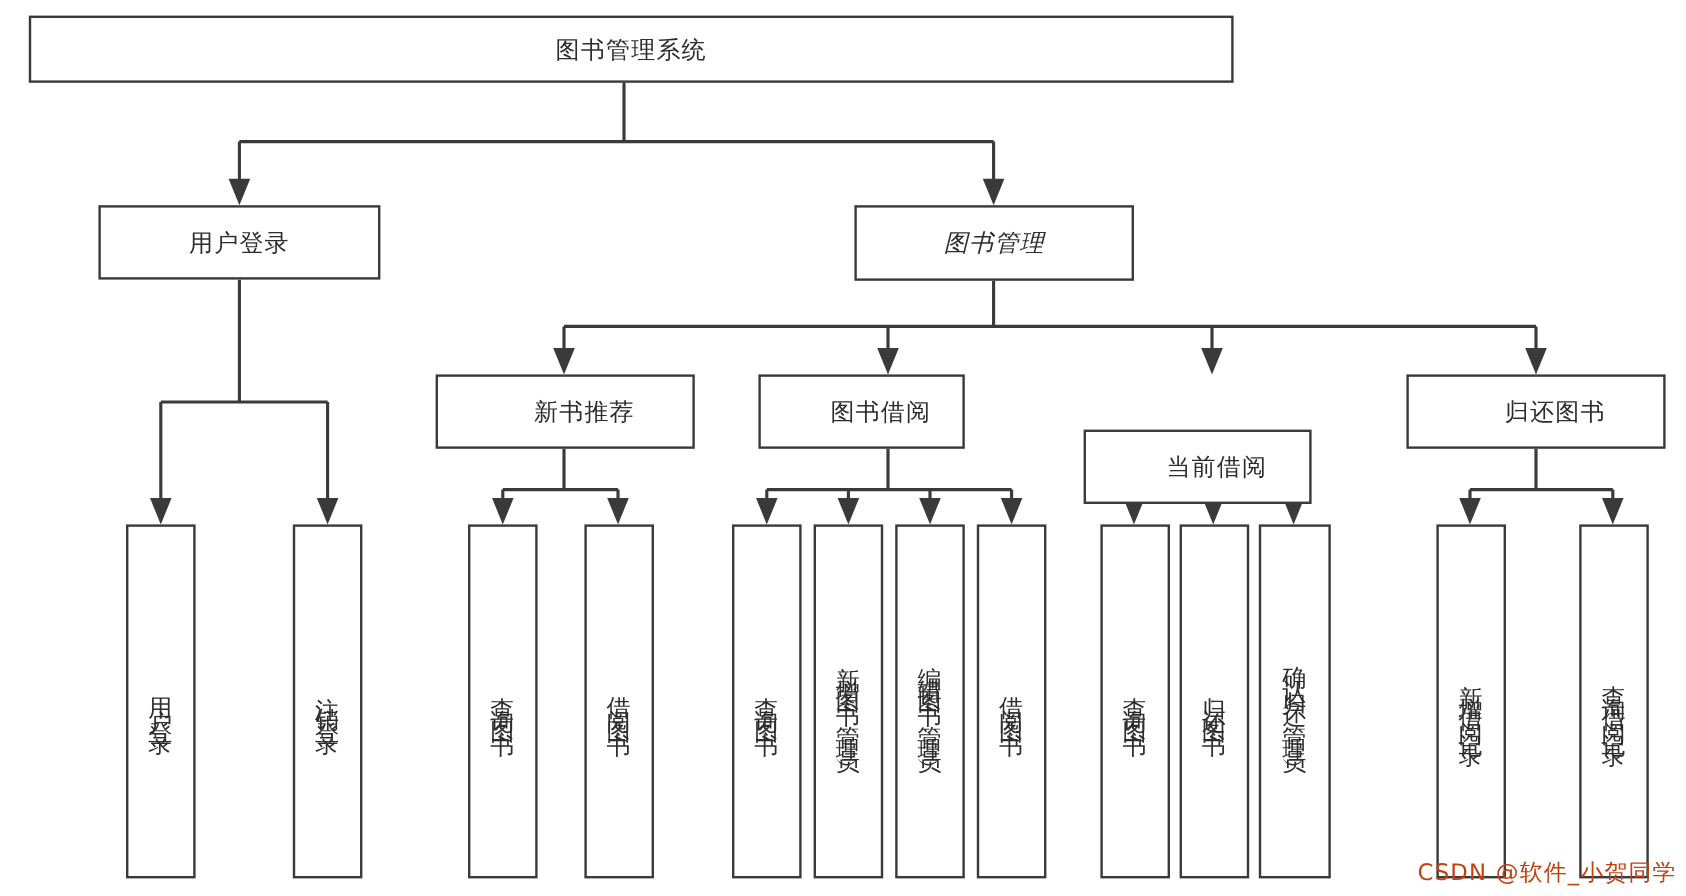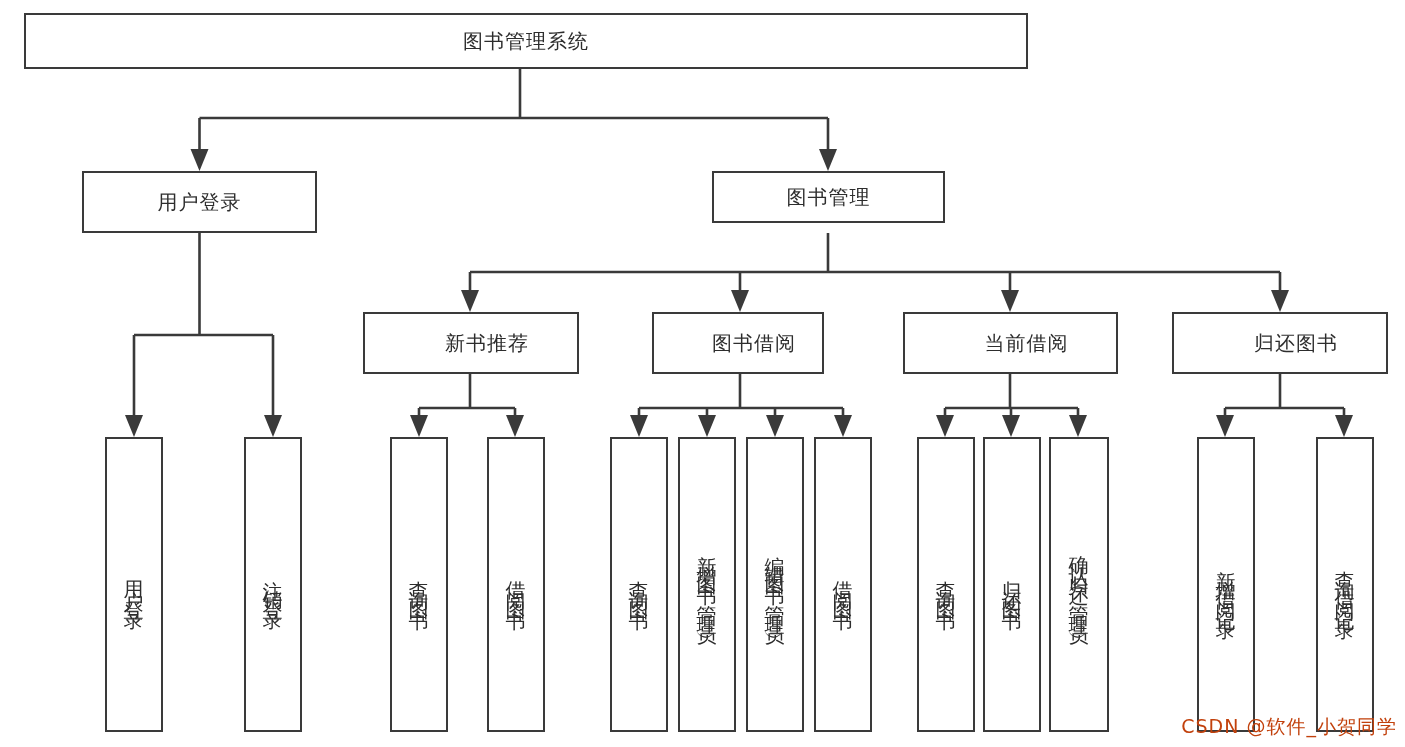--- a/index.html
+++ b/index.html
@@ -18,25 +18,25 @@
     box-sizing:border-box;
     border:2.6px solid #3a3a3a;
     background:#ffffff;
     display:flex;align-items:center;justify-content:center;
     color:#2d2d2d;
     z-index:1;
   }
   .h-node{font-size:20px;letter-spacing:1px;white-space:nowrap;}
   .root-node{left:24px;top:13px;width:1004px;height:56px;}
   .n-user-login{left:82px;top:171px;width:235px;height:62px;}
-  .n-book-mgmt{left:712px;top:171px;width:233px;height:52px;}
+  .n-book-mgmt{left:712px;top:171px;width:233px;height:63px;font-style:italic;}
   .lvl3{top:312px;height:62px;padding-left:32px;}
   .n-new-rec{left:363px;width:216px;}
-  .n-book-borrow{left:652px;width:172px;}
-  .n-current-borrow{left:903px;width:215px;}
+  .n-book-borrow{left:632px;width:172px;}
+  .n-current-borrow{left:903px;width:190px;margin-top:46px;}
   .n-borrow-records{left:1172px;width:216px;}
   .leaf{top:437px;width:58px;height:295px;font-size:20px;}
   .leaf .vtext{
     writing-mode:vertical-rl;
     text-orientation:mixed;
     letter-spacing:10px;
     line-height:1;
     white-space:nowrap;
   }
   .lf1{left:105px;}  .lf2{left:244px;}

